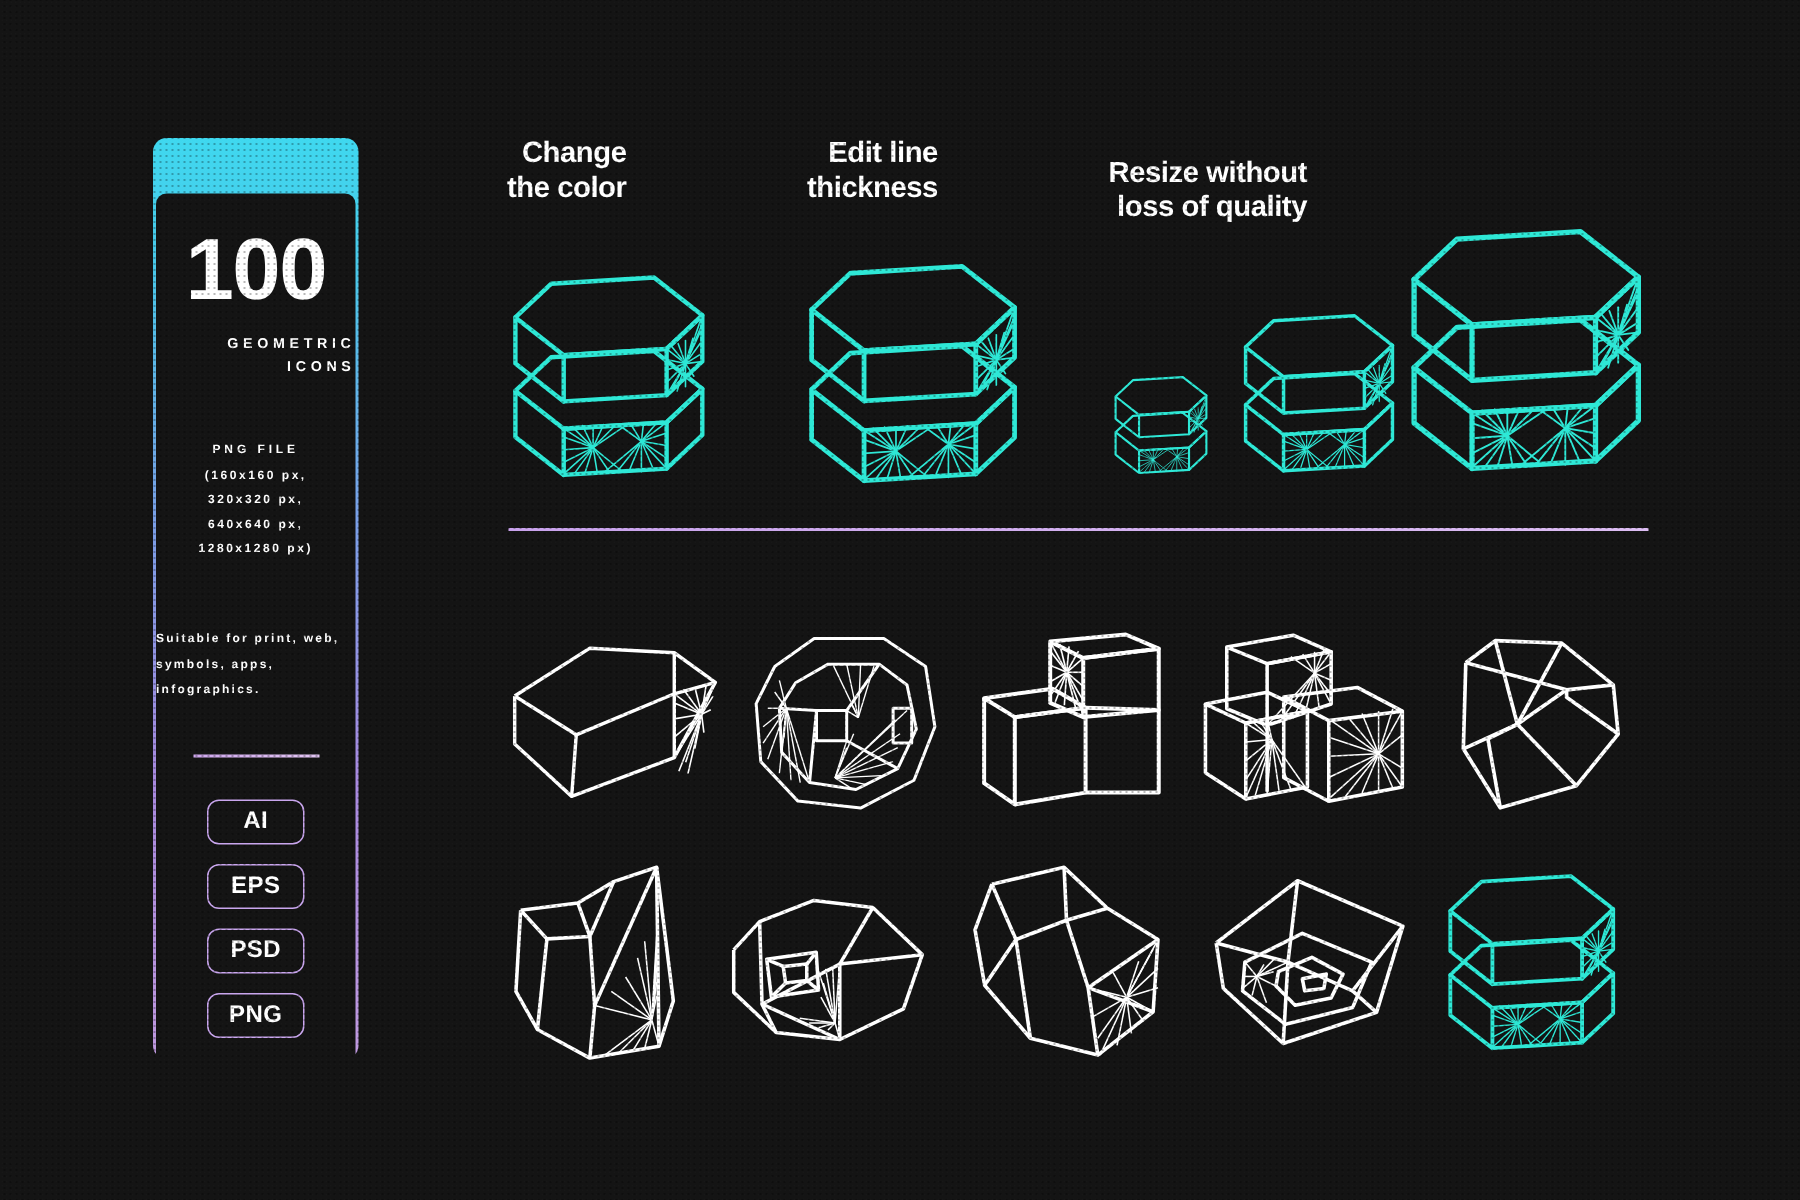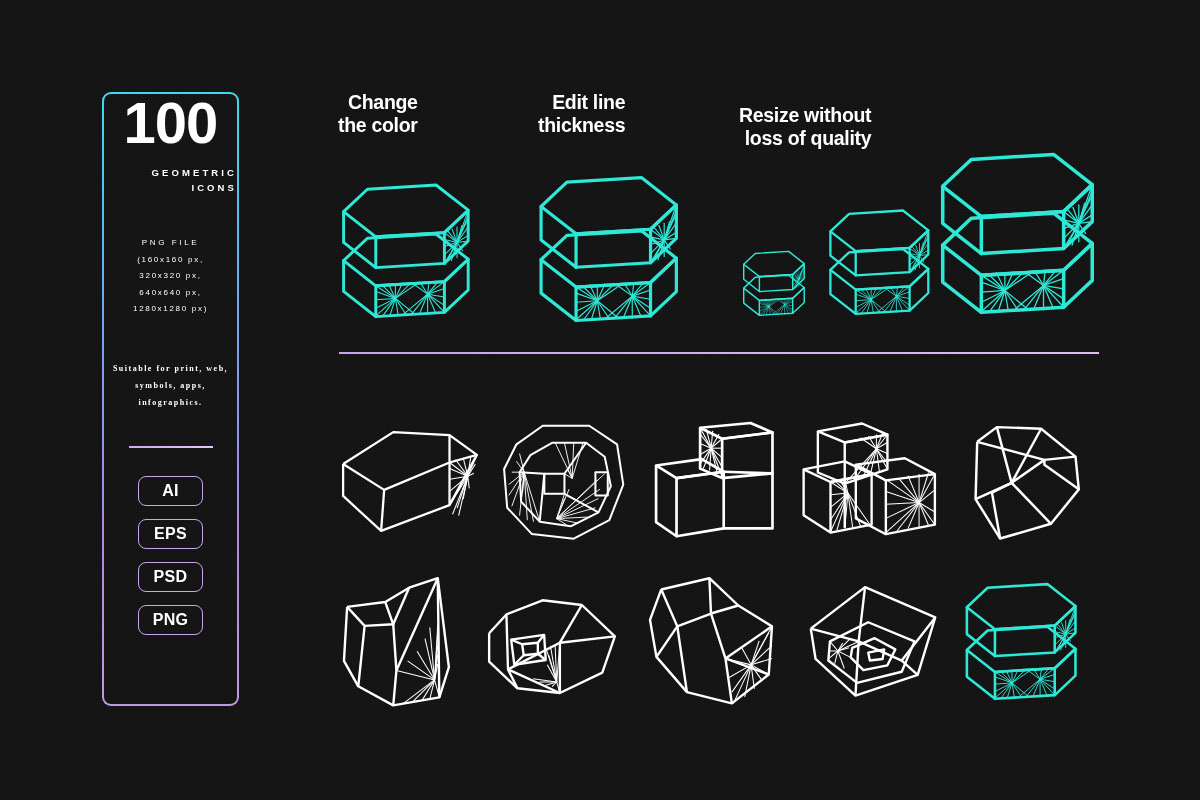--- a/index.html
+++ b/index.html
@@ -28,37 +28,39 @@
     width:137px; height:614px;
     border-radius:9px;
     padding:2px;
     background:linear-gradient(to bottom,#3fd8ef 0%, #49c9ea 14%, #7b9fe8 42%, #a98ae0 70%, #c09ae0 100%);
   }
   .side-panel-inner{
     width:100%; height:100%;
     border-radius:7px;
     background:#141414;
     display:flex; flex-direction:column; align-items:center;
+    padding-top:22px;
+    margin-top:35px;
   }
   .big-number{
     font-size:58px; font-weight:bold; letter-spacing:-1px;
     line-height:1; color:#fff;
   }
   .sub-title{
     margin-top:14px; font-size:9.5px; letter-spacing:3.1px;
     font-weight:bold; text-align:right; line-height:1.55; color:#fff;
   }
   .png-block{
-    margin-top:40px; font-size:8px; font-weight:normal;
+    margin-top:40px; font-size:8px; font-weight:bold;
     letter-spacing:1.7px; text-align:center; line-height:2.05; color:#fff;
   }
   .png-block .hdr{ letter-spacing:2.6px; }
   .suitable{
     margin-top:44px; font-size:8px; font-weight:bold;
-    letter-spacing:1.5px; text-align:center; line-height:2.1; color:#fff;font-family:Liberation Serif, serif;
+    letter-spacing:1.5px; line-height:2.1; color:#fff;
   }
   .mini-rule{
     margin-top:34px; width:84px; height:2px;
     background:linear-gradient(to right,#cfa8ee,#e3c6f4);
   }
   .badges{ margin-top:28px; display:flex; flex-direction:column; gap:13px; }
   .badge{
     width:65px; height:30px; border-radius:8px;
     border:1.6px solid #c9a6ee;
     display:flex; align-items:center; justify-content:center;

